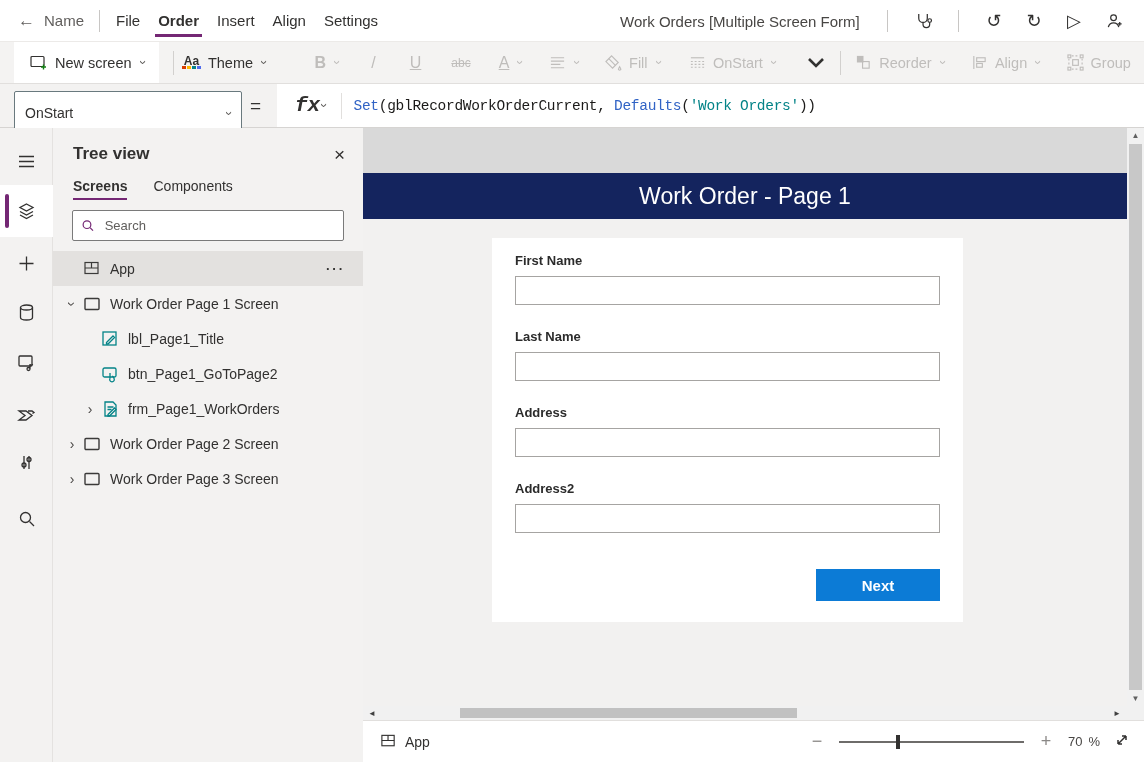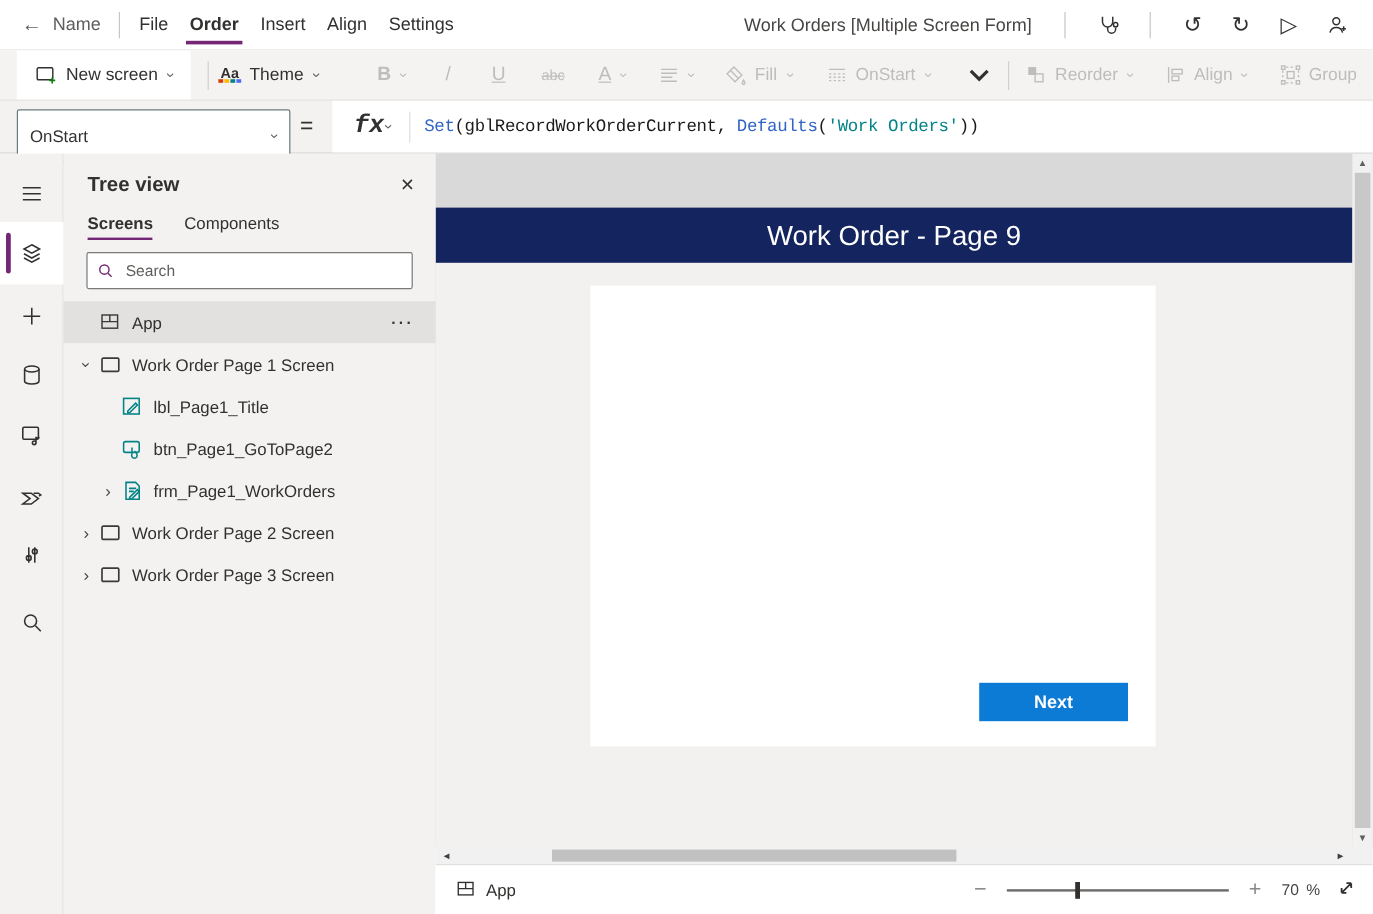--- a/index.html
+++ b/index.html
@@ -427,23 +427,41 @@
             </span>
             <span class="lbl">Work Order Page 3 Screen</span>
           </div>
         </div>
     </section>
 
     <section id="canvasarea">
       <div id="canvas">
         <div id="screen">
           <div id="banner">
-            <span>Work Order - Page 9</span>
+            <span>Work Order - Page 1</span>
           </div>
           <div id="card">
+            <div id="fields">
+                <div class="fgroup">
+                  <label>First Name</label>
+                  <div class="tin"></div>
+                </div>
+                <div class="fgroup">
+                  <label>Last Name</label>
+                  <div class="tin"></div>
+                </div>
+                <div class="fgroup">
+                  <label>Address</label>
+                  <div class="tin"></div>
+                </div>
+                <div class="fgroup">
+                  <label>Address2</label>
+                  <div class="tin"></div>
+                </div>
+              </div>
             <div id="nextbtn">
               <span>Next</span>
             </div>
           </div>
         </div>
         <div id="vscroll">
           <div class="sb-arrow" style="top:0">▲</div>
           <div class="vthumb"></div>
           <div class="sb-arrow" style="bottom:0">▼</div>
         </div>

